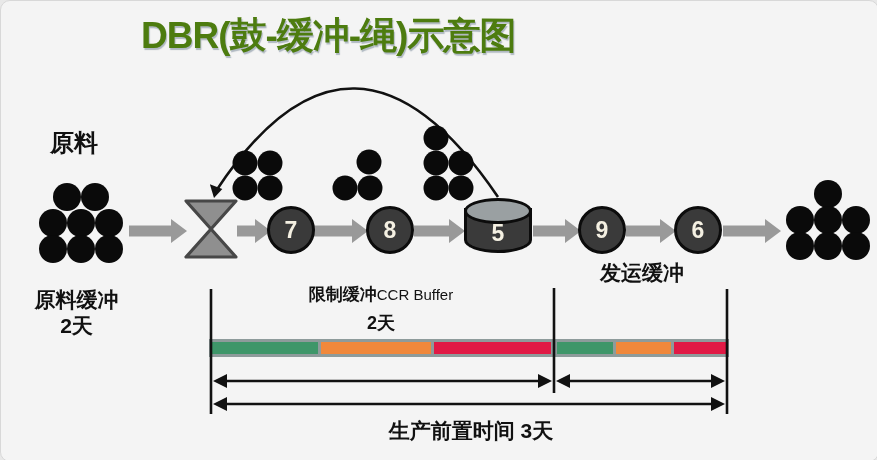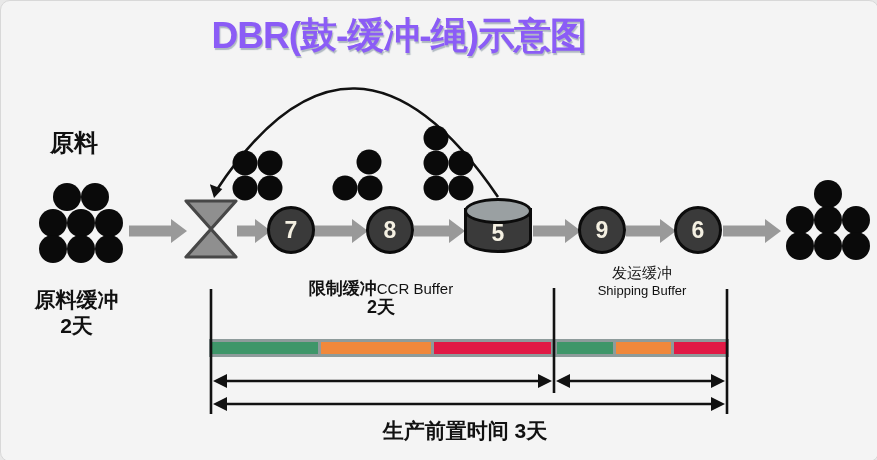--- a/index.html
+++ b/index.html
@@ -7,40 +7,40 @@
     position:relative; width:877px; height:460px;
     background:#f4f4f4; overflow:hidden;
     border-radius:10px; border:1px solid #d8d8d8;
     font-family:"Liberation Sans","DejaVu Sans",sans-serif;
     color:#111;
   }
   #gfx{position:absolute;left:0;top:0;z-index:1;}
   .txt{position:absolute;z-index:3;}
 
   .title{
-    left:140px; top:10px; width:445px; text-align:right;
-    font-size:37px; font-weight:bold; color:#8b5cf6;
+    left:140px; top:10px; width:445px; text-align:left;
+    font-size:37px; font-weight:bold; color:#4d7c0f;
     letter-spacing:-1px; text-shadow:1px 2px 1px rgba(90,110,130,.45);
     white-space:nowrap;
   }
   .big-label{font-size:24px; font-weight:bold; text-align:center; width:80px;}
   .lab-raw{left:33px; top:126px;font-family:Liberation Serif, serif;}
   .lab-fin{left:772px; top:128px;}
 
   .buf-left{left:8px; top:286px; width:135px; text-align:center;
             font-size:21px; font-weight:bold; line-height:26px;}
-  .buf-ccr{left:230px; top:279px; width:300px; text-align:center; line-height:18px;}
+  .buf-ccr{left:230px; top:279px; width:300px; text-align:center; line-height:29px;}
   .buf-ccr .zh{font-size:17px; font-weight:bold;}
   .buf-ccr .en{font-size:15px;}
   .buf-ccr .days{font-size:18px; font-weight:bold;}
   .buf-ship{left:566px; top:262px; width:150px; text-align:center; line-height:20px;}
-  .buf-ship .zh{font-size:15px; font-weight:normal;}
+  .buf-ship .zh{font-size:21px; font-weight:bold;}
   .buf-ship .en{font-size:13px; line-height:16px;}
   .buf-ship .days{font-size:17px; font-weight:bold;}
-  .leadtime{left:264px; top:416px; width:400px; text-align:center;
+  .leadtime{left:270px; top:416px; width:400px; text-align:center;
             font-size:21px; font-weight:bold;}
 
   .node{
     position:absolute; z-index:2; top:205px; width:48px; height:48px;
     background:#3a3a3a; border:3px solid #0c0c0c; border-radius:50%;
     box-sizing:border-box; display:flex; align-items:center; justify-content:center;
     color:#f4f0e2; font-size:23px; font-weight:bold;
   }
   .n7{left:266px;} .n8{left:365px;} .n9{left:577px;} .n6{left:673px;}
 
@@ -181,18 +181,17 @@
 
   <div class="txt buf-ccr">
     <div>
       <span class="zh">限制缓冲</span><span class="en">CCR Buffer</span>
     </div>
     <div class="days">2天</div>
   </div>
 
   <div class="txt buf-ship">
     <div class="zh">发运缓冲</div>
-    <div class="en">Shipping Buffer</div>
   </div>
 
   <div class="txt leadtime">生产前置时间 3天</div>
 
 </div>
 
 </body></html>

